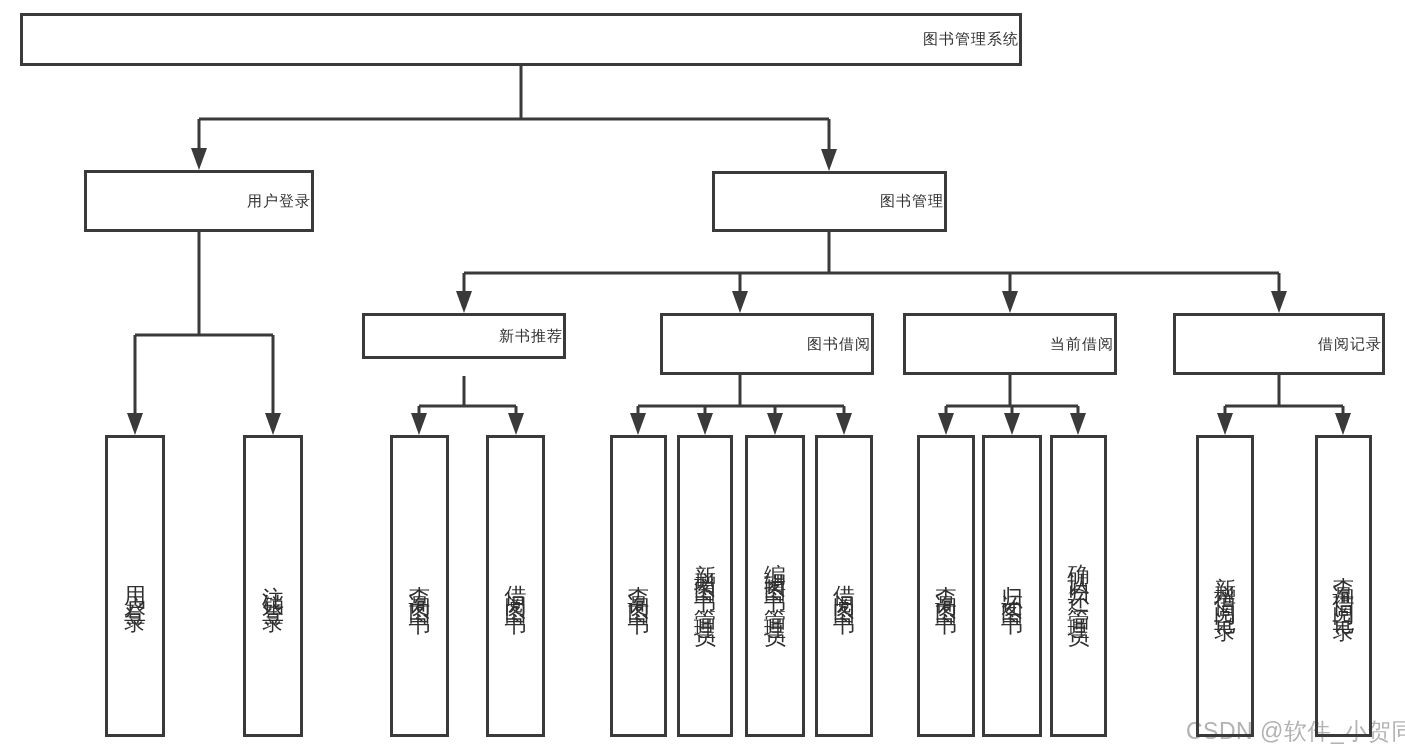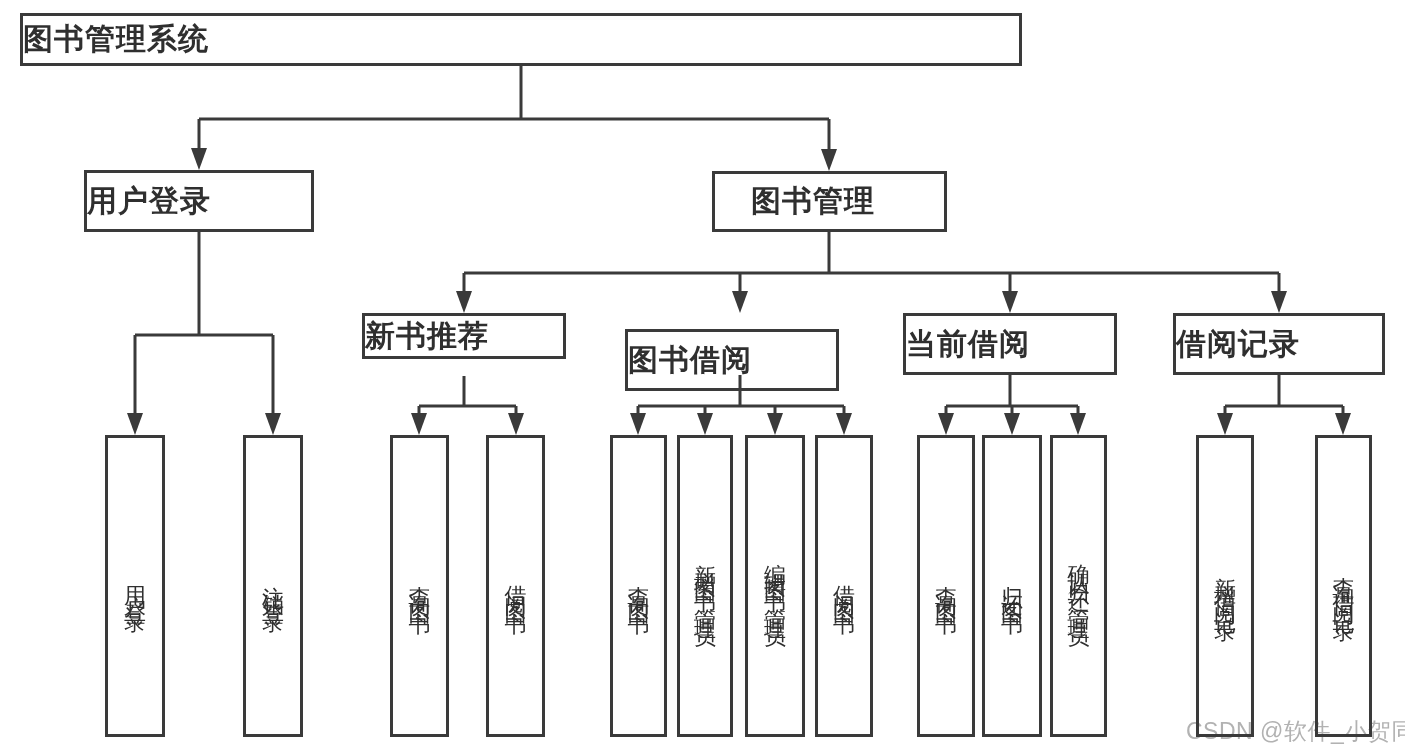--- a/index.html
+++ b/index.html
@@ -9,25 +9,24 @@
     width: 1405px; height: 747px; overflow: hidden; position: relative;
   }
   #stage {
     position: absolute; left: 0; top: 0; width: 1405px; height: 747px;
     background: #ffffff;
   }
   .hbox {
     position: absolute;
     border: 3px solid #3a3a3a;
     background: transparent;
-    display: flex; align-items: center; justify-content: flex-start;
-    font-size: 30px; color: #2f2f2f;
+    display: flex; align-items: center; justify-content: flex-end;
+    font-size: 15px; color: #2f2f2f;
     letter-spacing: 1px;
     z-index: 3;
-    font-weight: bold;
   }
   .leaf {
     position: absolute; top: 435px; height: 302px;
     border: 3px solid #3a3a3a;
     background: transparent;
     display: flex; align-items: center; justify-content: center;
     z-index: 3;
   }
   .vtext {
     writing-mode: vertical-rl;
@@ -104,21 +103,21 @@
   <div class="hbox" style="left:84px; top:170px; width:230px; height:62px;">
     <span>用户登录</span>
   </div>
   <div class="hbox" style="left:712px; top:171px; width:235px; height:61px;padding-left:36px;">
     <span>图书管理</span>
   </div>
 
   <div class="hbox" style="left:362px; top:313px; width:204px; height:46px;">
     <span>新书推荐</span>
   </div>
-  <div class="hbox" style="left:625px; top:313px; width:214px; height:62px;margin-top:16px;">
+  <div class="hbox" style="left:660px; top:313px; width:214px; height:62px;">
     <span>图书借阅</span>
   </div>
   <div class="hbox" style="left:903px; top:313px; width:214px; height:62px;">
     <span>当前借阅</span>
   </div>
   <div class="hbox" style="left:1173px; top:313px; width:212px; height:62px;">
     <span>借阅记录</span>
   </div>
 
   <div class="leaf" style="left:105px; width:60px;">

